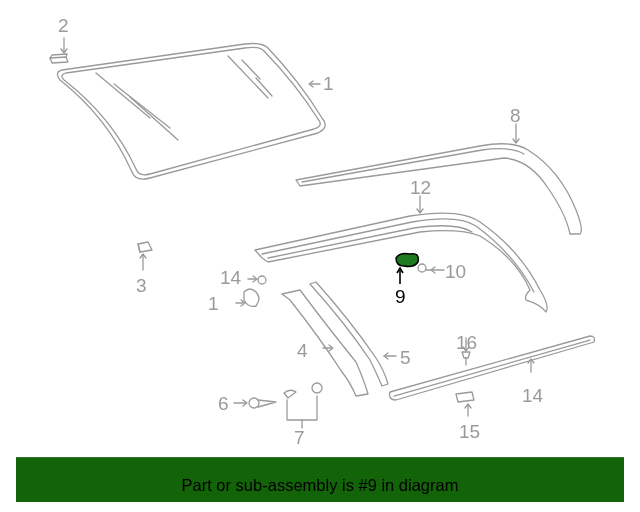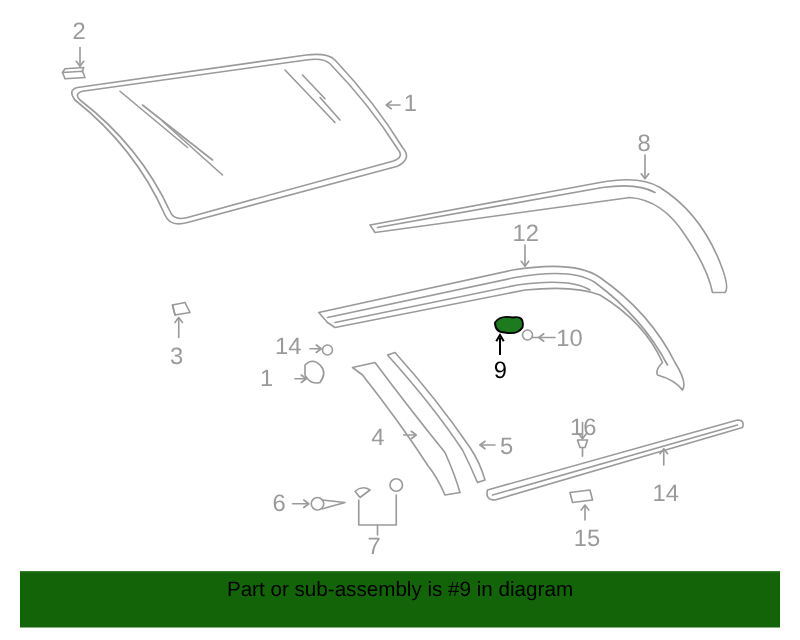--- a/index.html
+++ b/index.html
@@ -1,20 +1,20 @@
 <!DOCTYPE html>
 <html><head>
 <meta charset="utf-8">
 <style>
   html, body { margin:0; padding:0; background:#fff; }
   body { width:640px; height:512px; position:relative; overflow:hidden; font-family:"Liberation Sans", sans-serif; }
   #diagram { position:absolute; left:0; top:0; width:640px; height:512px; }
   .callout { position:absolute; font-size:19px; color:#9a9a9a; line-height:1; }
   .callout.hl { color:#000; }
-  #banner { position:absolute; left:16px; top:457px; width:608px; height:45px; background:#136409; border-top:1px solid #2f7a25; box-sizing:border-box; text-align:center; color:#000; font-size:16.5px; line-height:18px; padding-top:5px; }
+  #banner { position:absolute; left:16px; top:457px; width:608px; height:45px; background:#136409; border-top:1px solid #2f7a25; box-sizing:border-box; text-align:center; color:#000; font-size:16.5px; line-height:18px; padding-top:18px; }
   #banner div { white-space:nowrap; }
 </style>
 </head>
 <body>
 
 <svg id="diagram" viewBox="0 0 640 512" xmlns="http://www.w3.org/2000/svg">
   <g fill="none" stroke="#9a9a9a" stroke-width="1.3" stroke-linecap="round" stroke-linejoin="round">
 
     <g>
       <path d="M62,70 L245,44 Q262,42 268,48 Q300,82 322,118 Q330,127 318,133 L150,178 Q136,182 132,172 Q108,118 60,80 Q54,72 62,70 Z"></path>

